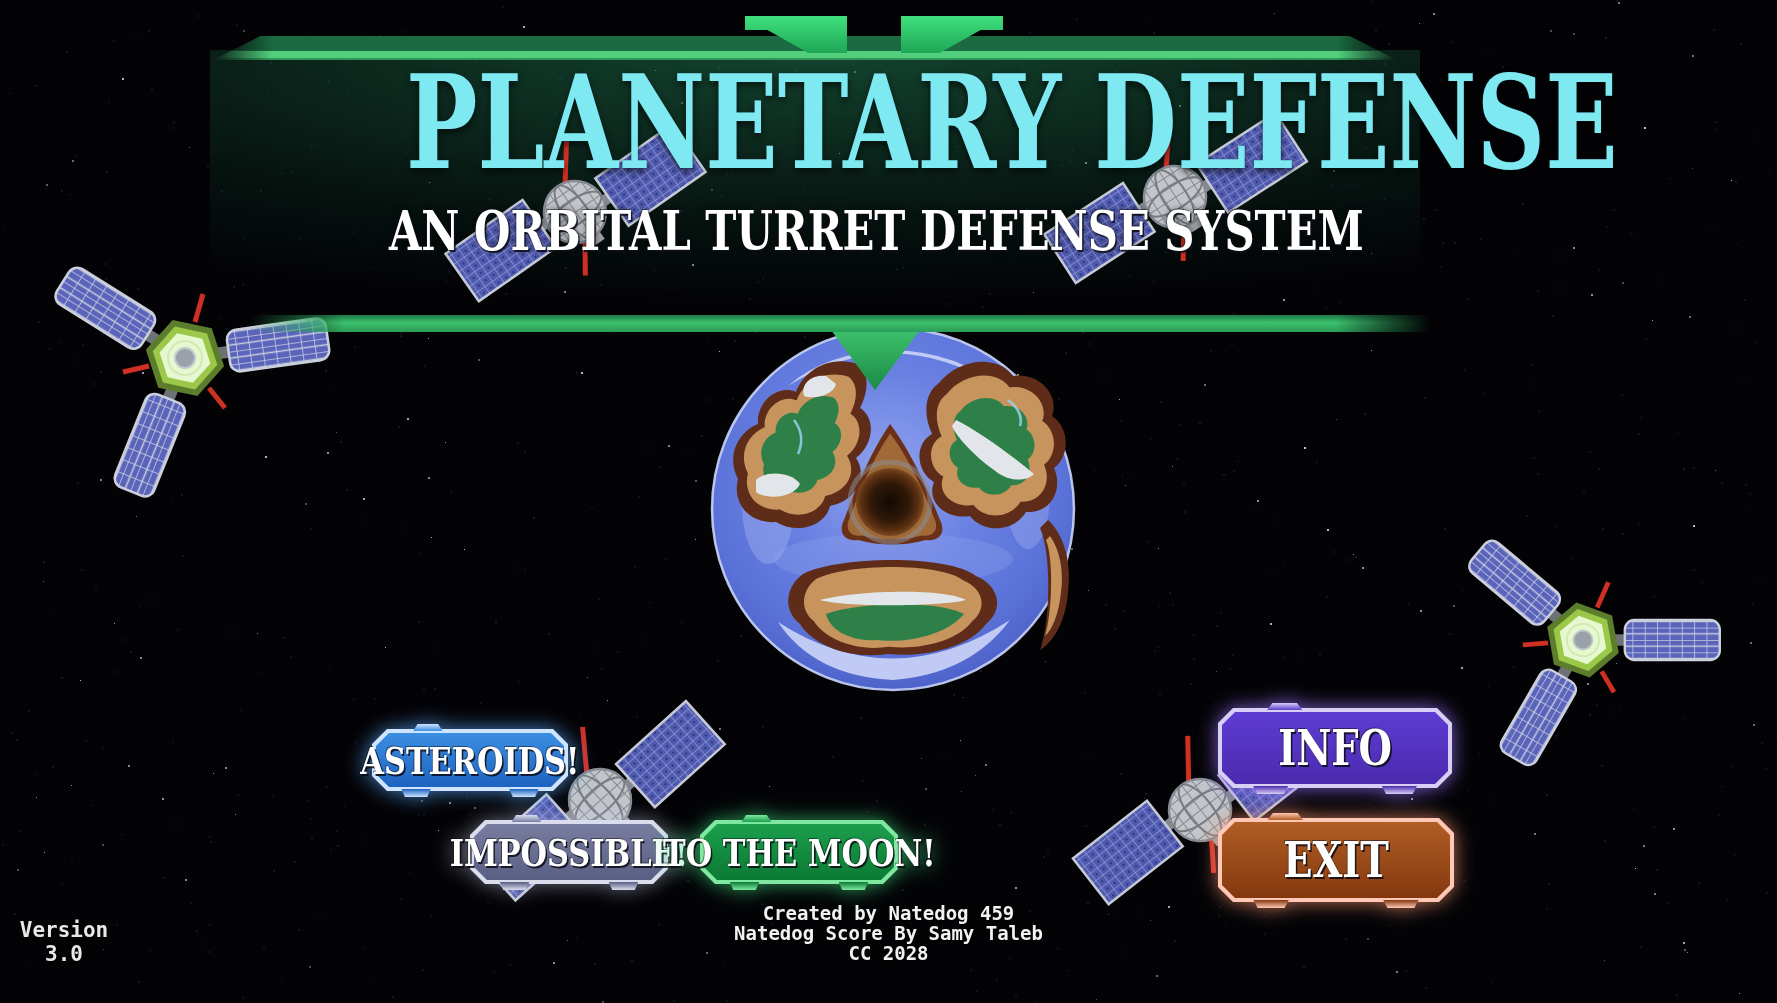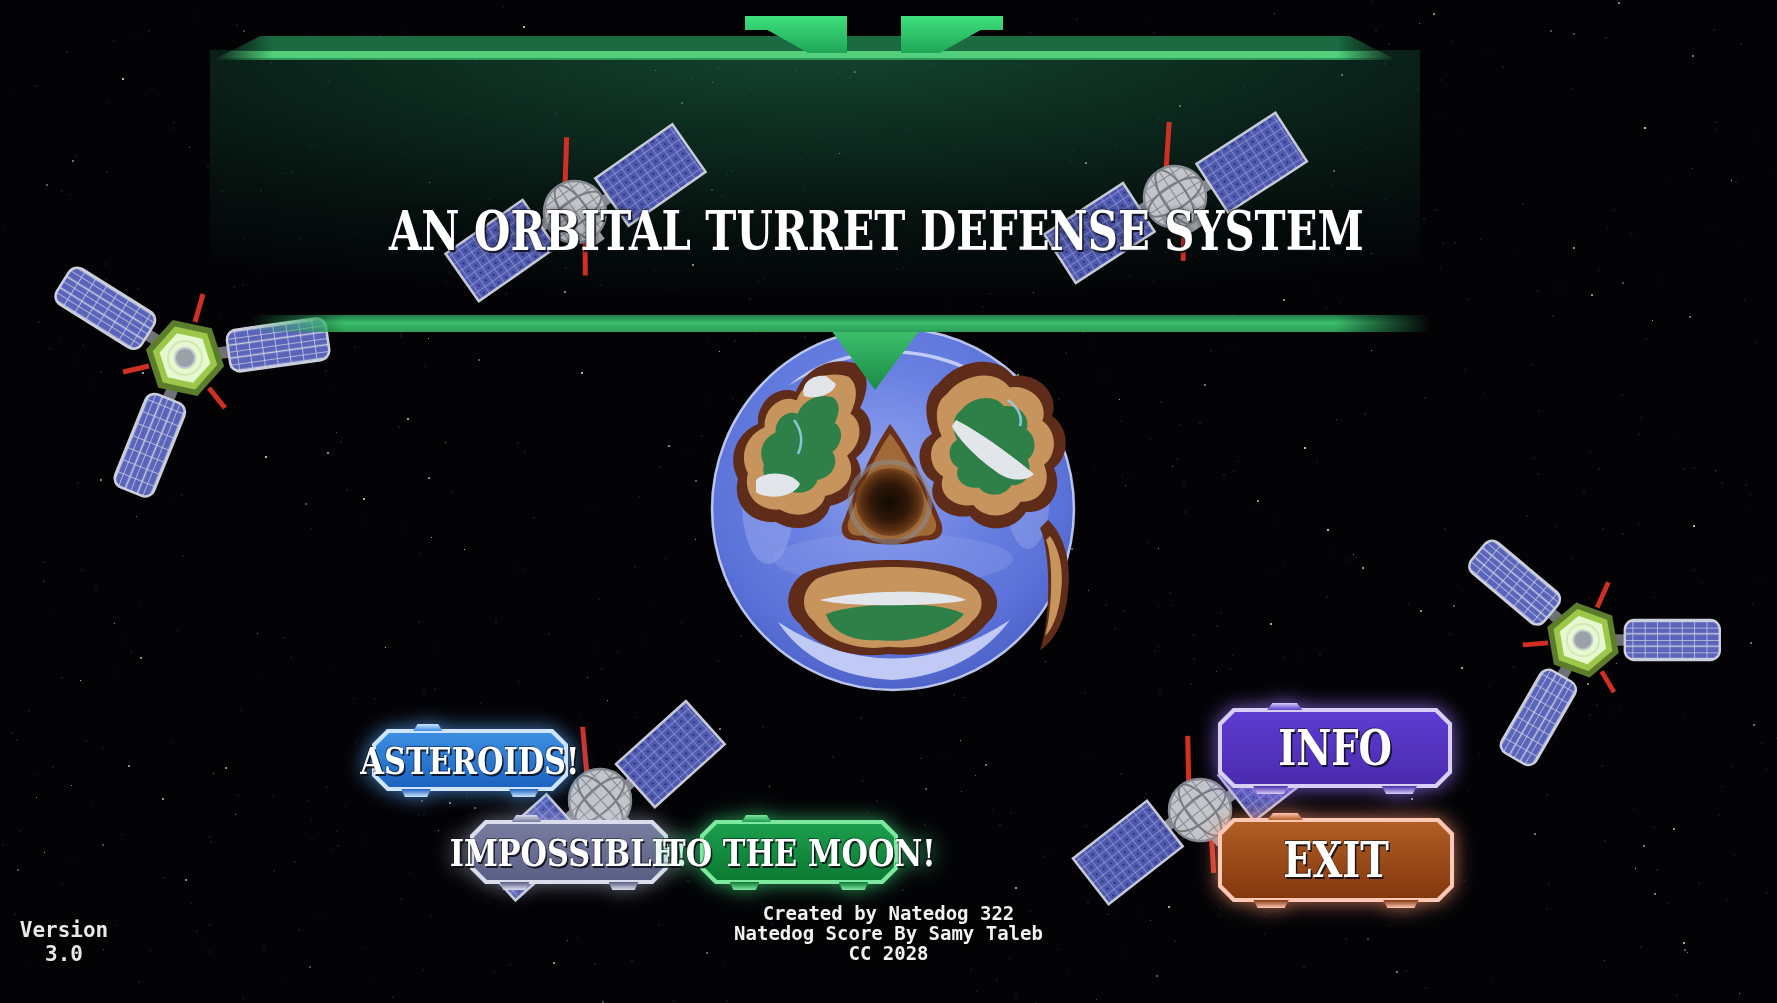--- a/index.html
+++ b/index.html
@@ -1050,20 +1050,23 @@
         <path d="M182 100 C196 118 214 150 232 196 C238 208 232 218 218 216 C196 222 172 222 150 216 C136 218 130 208 136 196 C152 152 168 120 182 100 Z" fill="#6b3018"></path>
         <path d="M182 100 C196 118 214 150 232 196 C238 208 232 218 218 216 C196 222 172 222 150 216 C136 218 130 208 136 196 C152 152 168 120 182 100 Z" fill="#a06a38" transform="translate(22,21.4) scale(0.88)"></path>
         <circle cx="182" cy="178" r="40" fill="none" stroke="#8a8d92" stroke-width="5" opacity="0.55"></circle>
         <circle cx="182" cy="178" r="34" fill="url(#cg)"></circle>
       </g>
     </g>
 
     <polygon points="831,330 920,330 875,390" fill="url(#ag)"></polygon>
   </svg>
 
+  <div class="title-wrap">
+    <span class="slab">PLANETARY DEFENSE</span>
+  </div>
   <div class="subtitle-wrap">
     <span class="slab">AN ORBITAL TURRET DEFENSE SYSTEM</span>
   </div>
 
   <div class="menu-btn blue fs-sm" style="left:372px;top:729px;width:196px;height:62px">
     <div class="btn-shape"></div>
     <div class="tab tab-t"></div>
     <div class="tab tab-bl"></div>
     <div class="tab tab-br"></div>
     <div class="btn-label slab">
@@ -1108,21 +1111,21 @@
     <div class="btn-shape"></div>
     <div class="tab tab-t"></div>
     <div class="tab tab-bl"></div>
     <div class="tab tab-br"></div>
     <div class="btn-label slab">
         <span>EXIT</span>
       </div>
   </div>
 
   <div class="credits">
-    <div>Created by Natedog 322</div>
+    <div>Created by Natedog 459</div>
     <div>Natedog Score By Samy Taleb</div>
     <div>CC 2028</div>
   </div>
 
   <div class="version">
     <div>Version</div>
     <div>3.0</div>
   </div>
 
 </div>

